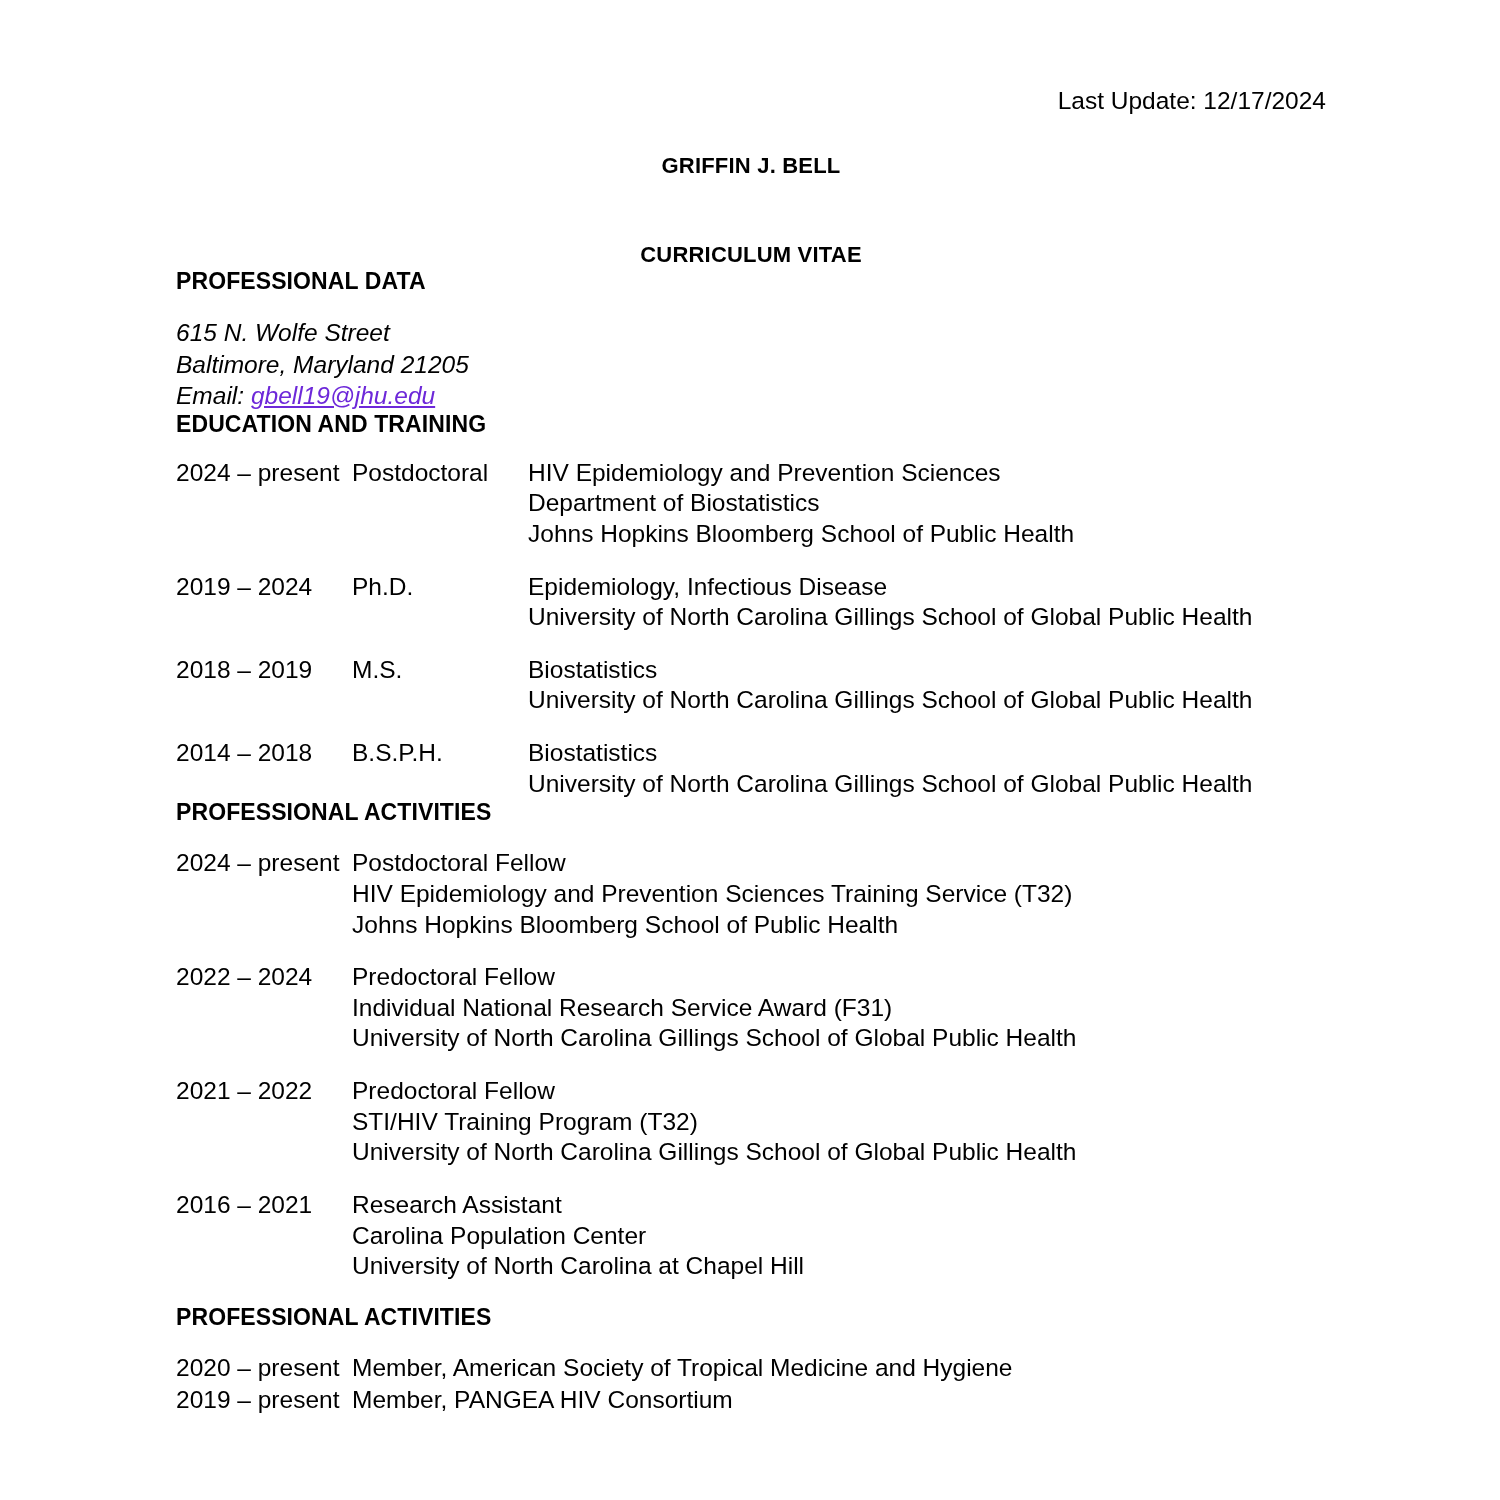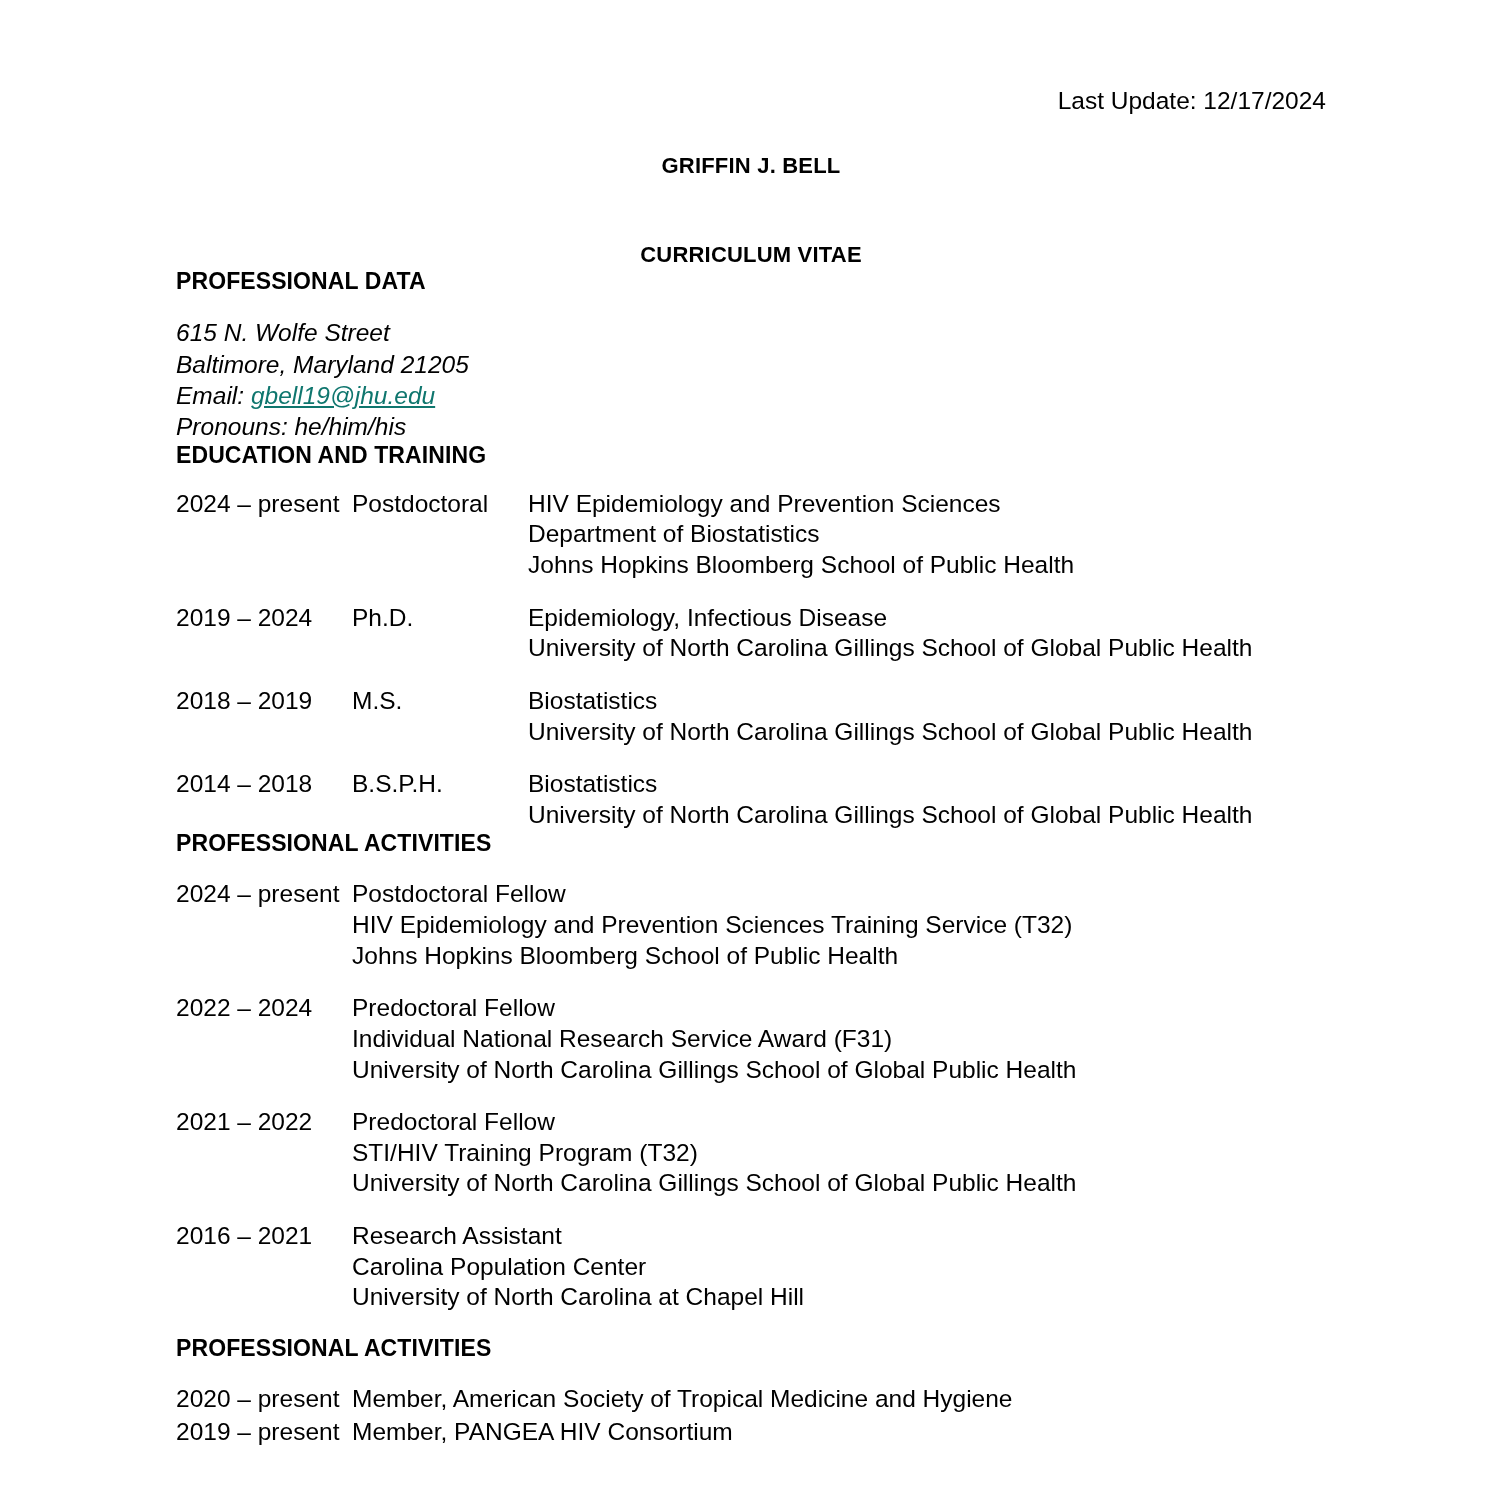--- a/index.html
+++ b/index.html
@@ -61,21 +61,21 @@
   .sec-activities { margin-top: 50px; }
 
   .addr {
     margin-top: 22px;
     font-size: 24.5px;
     line-height: 1.27;
     font-style: italic;
   }
   .addr div { white-space: nowrap; }
   a.email {
-    color: #0f766e;
+    color: #6d28d9;
     text-decoration: underline;
   }
 
   table.entries {
     border-collapse: collapse;
     margin-top: 20px;
     font-size: 24.5px;
     line-height: 1.25;
   }
   table.entries td {
@@ -140,21 +140,20 @@
 
     <div class="title-block title-name">GRIFFIN J. BELL</div>
     <div class="title-block title-cv">CURRICULUM VITAE</div>
 
     <h2 class="section sec-professional-data">PROFESSIONAL DATA</h2>
 
     <div class="addr">
       <div>615 N. Wolfe Street</div>
       <div>Baltimore, Maryland 21205</div>
       <div><span>Email: </span><a class="email" href="#">gbell19@jhu.edu</a></div>
-      <div>Pronouns: he/him/his</div>
     </div>
 
     <h2 class="section sec-education">EDUCATION AND TRAINING</h2>
 
     <table class="entries">
       <tbody>
           <tr>
         <td class="years">2024 – present</td>
         <td class="degree">Postdoctoral</td>
         <td class="detail">

